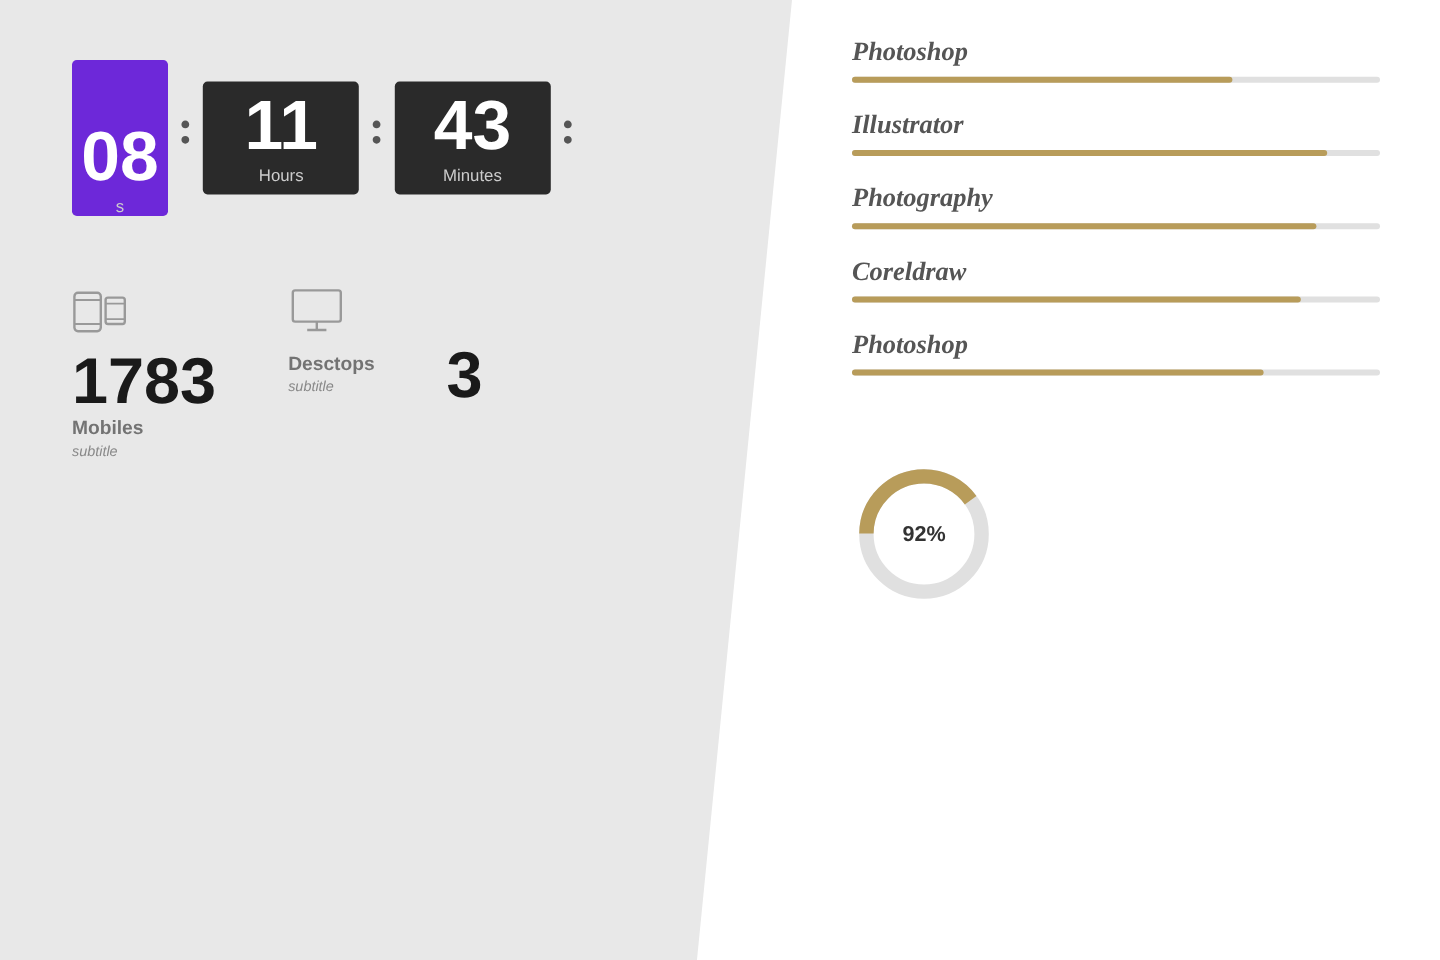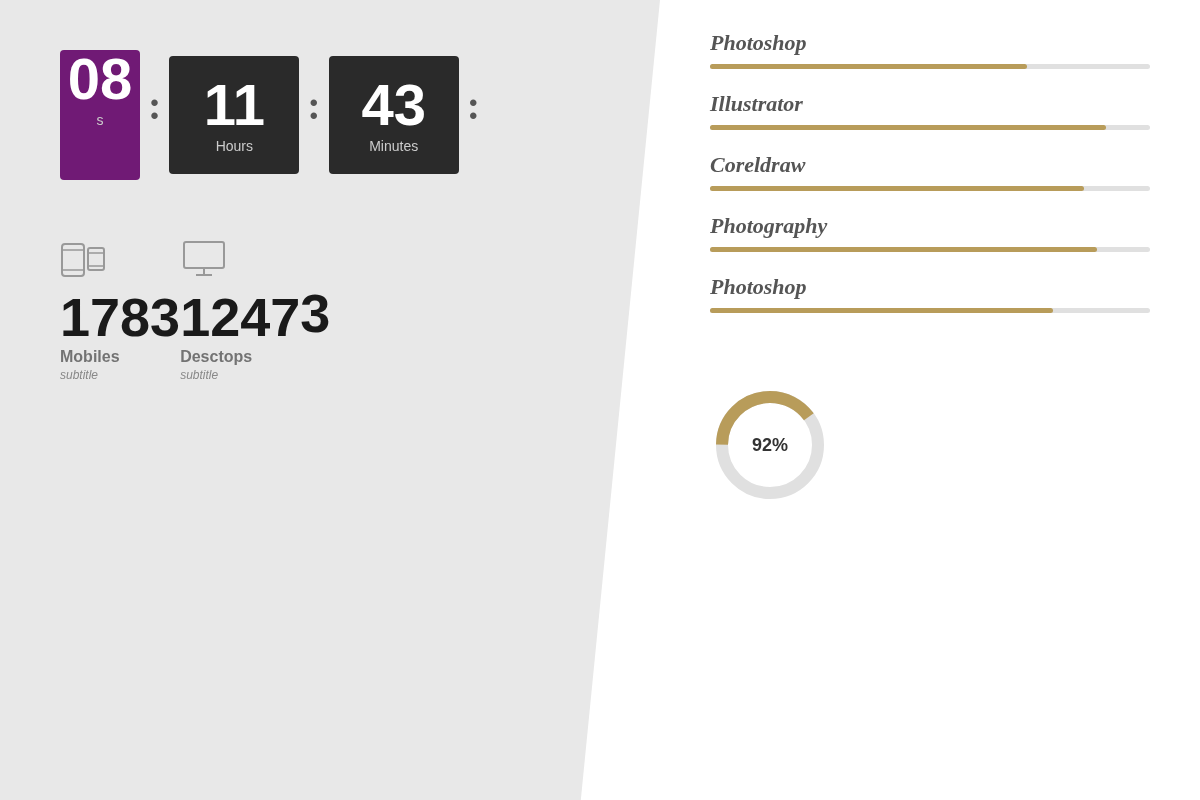--- a/index.html
+++ b/index.html
@@ -41,21 +41,21 @@
     .countdown-item {
       display: flex;
       flex-direction: column;
       align-items: center;
     }
 
     .countdown-box {
       background: #2a2a2a;
       color: #fff;
       width: 130px;
-      height: 118px;
+      height: 94px;
       display: flex;
       flex-direction: column;
       align-items: center;
       justify-content: center;
       border-radius: 4px;
     }
 
     .countdown-box .number {
       font-family: Arial, Helvetica, sans-serif;
       font-weight: 700;
@@ -75,28 +75,28 @@
     .countdown-separator {
       font-size: 40px;
       font-weight: 700;
       color: #555;
       margin: 0 8px;
       padding-bottom: 20px;
     }
 
     
     .days-box {
-      background: #701a75;
+      background: #6d28d9;
       color: #fff;
       width: 80px;
       height: 130px;
       display: flex;
       flex-direction: column;
       align-items: center;
-      justify-content: flex-start;
+      justify-content: flex-end;
       border-radius: 4px;
       overflow: hidden;
     }
 
     .days-box .number {
       font-family: Arial, Helvetica, sans-serif;
       font-weight: 700;
       font-size: 58px;
       line-height: 1;
       color: #fff;
@@ -105,20 +105,21 @@
     .days-box .unit {
       font-family: Arial, Helvetica, sans-serif;
       font-size: 14px;
       color: #ccc;
       margin-top: 4px;
     }
 
     
     .stats-section {
       display: flex;
+      gap: 60px;
       margin-top: 60px;
       align-items: flex-start;
     }
 
     .stat-item {
       display: flex;
       flex-direction: column;
       align-items: flex-start;
     }
 
@@ -293,21 +294,20 @@
     <div class="stat-item">
       <div class="stat-icon">
         <svg viewBox="0 0 48 38" fill="none" xmlns="http://www.w3.org/2000/svg">
 
           <rect x="4" y="2" width="40" height="26" rx="2" stroke="#999" stroke-width="2" fill="none"></rect>
 
           <line x1="24" y1="28" x2="24" y2="35" stroke="#999" stroke-width="2"></line>
           <line x1="16" y1="35" x2="32" y2="35" stroke="#999" stroke-width="2"></line>
         </svg>
       </div>
-      <span class="stat-number">1247</span>
       <span class="stat-label">Desctops</span>
       <span class="stat-subtitle">subtitle</span>
     </div>
 
     <div class="stat-item stat-partial">
       <div class="stat-icon" style="height:38px;"></div>
       <span class="stat-number">3</span>
     </div>
   </div>
 </div>
@@ -321,29 +321,29 @@
         <div class="skill-bar-fill" style="width: 72%"></div>
       </div>
     </div>
     <div class="skill-item">
       <div class="skill-name">Illustrator</div>
       <div class="skill-bar-bg">
         <div class="skill-bar-fill" style="width: 90%"></div>
       </div>
     </div>
     <div class="skill-item">
+      <div class="skill-name">Photography</div>
+      <div class="skill-bar-bg">
+        <div class="skill-bar-fill" style="width: 88%"></div>
+      </div>
+    </div>
+    <div class="skill-item">
       <div class="skill-name">Coreldraw</div>
       <div class="skill-bar-bg">
         <div class="skill-bar-fill" style="width: 85%"></div>
-      </div>
-    </div>
-    <div class="skill-item">
-      <div class="skill-name">Photography</div>
-      <div class="skill-bar-bg">
-        <div class="skill-bar-fill" style="width: 88%"></div>
       </div>
     </div>
     <div class="skill-item">
       <div class="skill-name">Photoshop</div>
       <div class="skill-bar-bg">
         <div class="skill-bar-fill" style="width: 78%"></div>
       </div>
     </div>
   </div>
 

